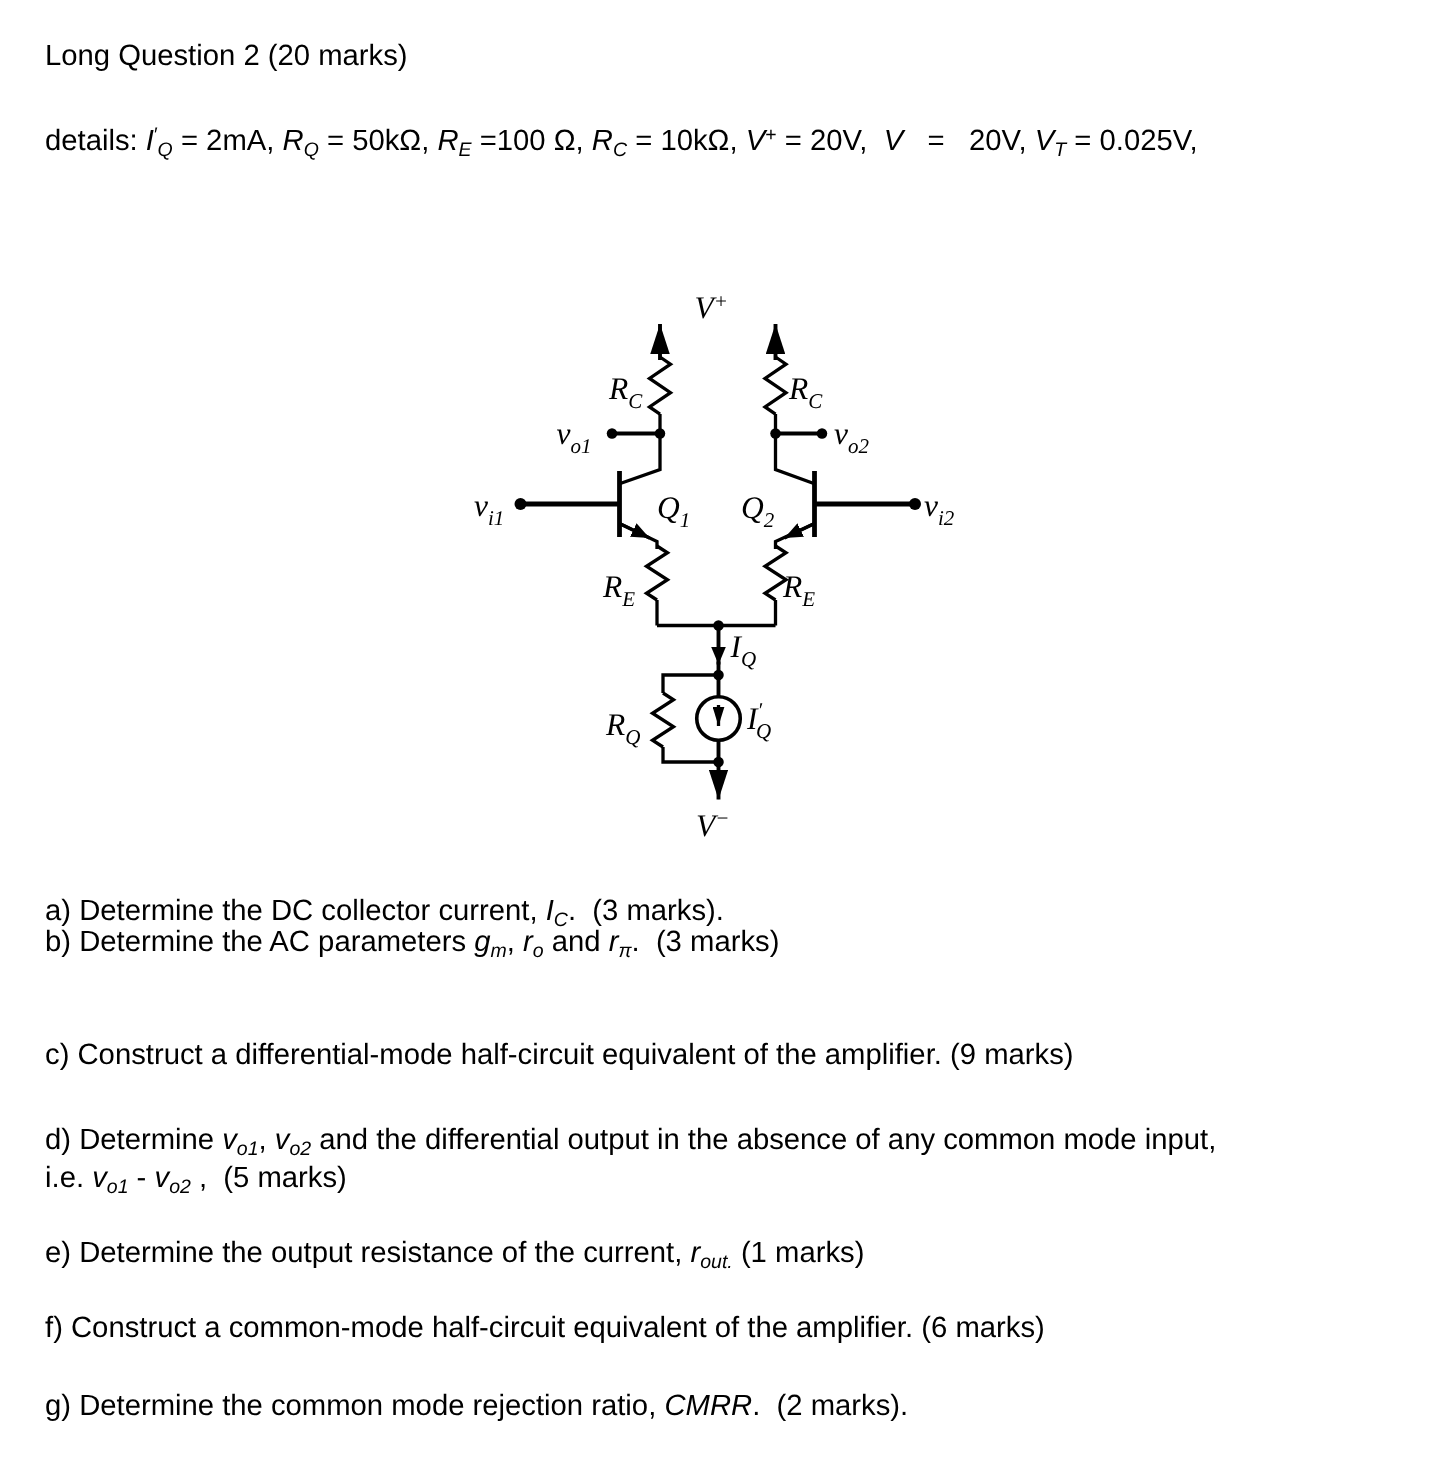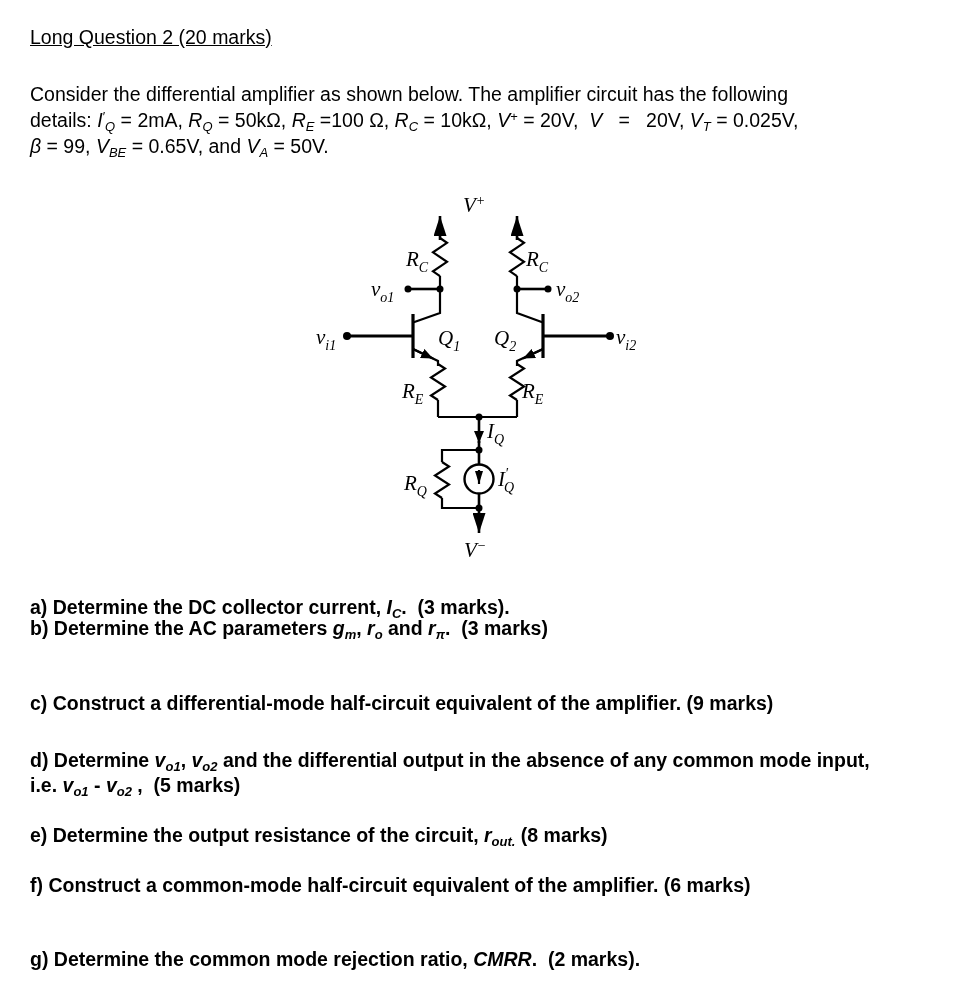--- a/index.html
+++ b/index.html
@@ -3,47 +3,45 @@
 <meta charset="utf-8">
 <style>
   html,body{margin:0;padding:0;}
   body{
     width:964px;height:983px;background:#ffffff;color:#000;
     font-family:"Liberation Sans",sans-serif;position:relative;overflow:hidden;
   }
   .abs{position:absolute;}
   .title{
     left:30px;top:26px;font-size:19.5px;font-weight:400;
-    text-decoration:underline;margin:0;
+    margin:0;
   }
   .intro{left:30px;top:81px;width:920px;font-size:19.5px;line-height:26px;}
-  .q{left:30px;font-size:19.5px;line-height:25px;width:930px;font-weight:bold;}
+  .q{left:30px;font-size:19.5px;line-height:25px;width:930px;}
   .i{font-style:italic;}
   sub{font-size:13px;vertical-align:-4px;line-height:0;}
   sup{font-size:13px;vertical-align:6px;line-height:0;}
   svg.circuit{left:0;top:0;pointer-events:none;}
   .wire{stroke:#000;stroke-width:2.2;fill:none;}
   .wire-thick{stroke:#000;stroke-width:3.2;fill:none;}
   .wire-med{stroke:#000;stroke-width:2.6;fill:none;}
   .res{stroke:#000;stroke-width:2.2;fill:none;stroke-linejoin:miter;}
   .dot{fill:#000;stroke:none;}
   .clab{font-family:"Liberation Serif",serif;font-style:italic;font-size:21px;fill:#000;}
   .ts{font-size:14px;}
 </style>
 </head>
 <body>
 
 <div>
 
   <h1 class="abs title">Long Question 2 (20 marks)</h1>
 
   <div class="abs intro">
-    <div><span>Consider the differential amplifier as shown below. The amplifier circuit has the following</span></div>
     <div><span>details: </span><span class="i">I</span><sup>′</sup><sub class="i">Q</sub><span> = 2mA, </span><span class="i">R</span><sub class="i">Q</sub><span> = 50kΩ, </span><span class="i">R</span><sub class="i">E</sub><span> =100 Ω, </span><span class="i">R</span><sub class="i">C</sub><span> = 10kΩ, </span><span class="i">V</span><sup>+</sup><span> = 20V,&nbsp; </span><span class="i">V</span><span>&nbsp;&nbsp;&nbsp;=&nbsp;&nbsp;&nbsp;20V, </span><span class="i">V</span><sub class="i">T</sub><span> = 0.025V,</span></div>
-    <div><span class="i">β</span><span> = 99, </span><span class="i">V</span><sub class="i">BE</sub><span> = 0.65V, and </span><span class="i">V</span><sub class="i">A</sub><span> = 50V.</span></div>
   </div>
 
   <svg class="abs circuit" width="964" height="983" viewBox="0 0 964 983" xmlns="http://www.w3.org/2000/svg">
     <defs>
       <marker id="ahL" markerUnits="userSpaceOnUse" markerWidth="20" markerHeight="13" viewBox="0 0 20 13" refX="20" refY="6.5" orient="auto">
         <path d="M0,0 L20,6.5 L0,13 Z" fill="#000"></path>
       </marker>
       <marker id="ahS" markerUnits="userSpaceOnUse" markerWidth="12" markerHeight="10" viewBox="0 0 12 10" refX="12" refY="5" orient="auto">
         <path d="M0,0 L12,5 L0,10 Z" fill="#000"></path>
       </marker>
@@ -148,17 +146,17 @@
     <text class="clab" x="487" y="438"><tspan>I</tspan><tspan class="ts" dy="6">Q</tspan></text>
     <text class="clab" x="404" y="490"><tspan>R</tspan><tspan class="ts" dy="6">Q</tspan></text>
     <text class="clab" x="498" y="486"><tspan>I</tspan><tspan class="ts" dy="-8">′</tspan><tspan class="ts" dy="14" dx="-4">Q</tspan></text>
     <text class="clab" x="464" y="557"><tspan>V</tspan><tspan class="ts" dy="-7">−</tspan></text>
   </svg>
 
   <div class="abs q" style="top:595px"><span>a) Determine the DC collector current, </span><span class="i">I</span><sub class="i">C</sub><span>.&nbsp; (3 marks).</span></div>
   <div class="abs q" style="top:616px"><span>b) Determine the AC parameters </span><span class="i">g</span><sub class="i">m</sub><span>, </span><span class="i">r</span><sub class="i">o</sub><span> and </span><span class="i">r</span><sub class="i">π</sub><span>.&nbsp; (3 marks)</span></div>
   <div class="abs q" style="top:691px"><span>c) Construct a differential-mode half-circuit equivalent of the amplifier. (9 marks)</span></div>
   <div class="abs q" style="top:748px"><span>d) Determine </span><span class="i">v</span><sub class="i">o1</sub><span>, </span><span class="i">v</span><sub class="i">o2</sub><span> and the differential output in the absence of any common mode input,</span><br><span>i.e. </span><span class="i">v</span><sub class="i">o1</sub><span> - </span><span class="i">v</span><sub class="i">o2</sub><span> ,&nbsp; (5 marks)</span></div>
-  <div class="abs q" style="top:823px"><span>e) Determine the output resistance of the circuit, </span><span class="i">r</span><sub class="i">out.</sub><span> (8 marks)</span></div>
+  <div class="abs q" style="top:823px"><span>e) Determine the output resistance of the current, </span><span class="i">r</span><sub class="i">out.</sub><span> (1 marks)</span></div>
   <div class="abs q" style="top:873px"><span>f) Construct a common-mode half-circuit equivalent of the amplifier. (6 marks)</span></div>
-  <div class="abs q" style="top:947px"><span>g) Determine the common mode rejection ratio, </span><span class="i">CMRR</span><span>.&nbsp; (2 marks).</span></div>
+  <div class="abs q" style="top:925px"><span>g) Determine the common mode rejection ratio, </span><span class="i">CMRR</span><span>.&nbsp; (2 marks).</span></div>
 
 </div>
 
 </body></html>

